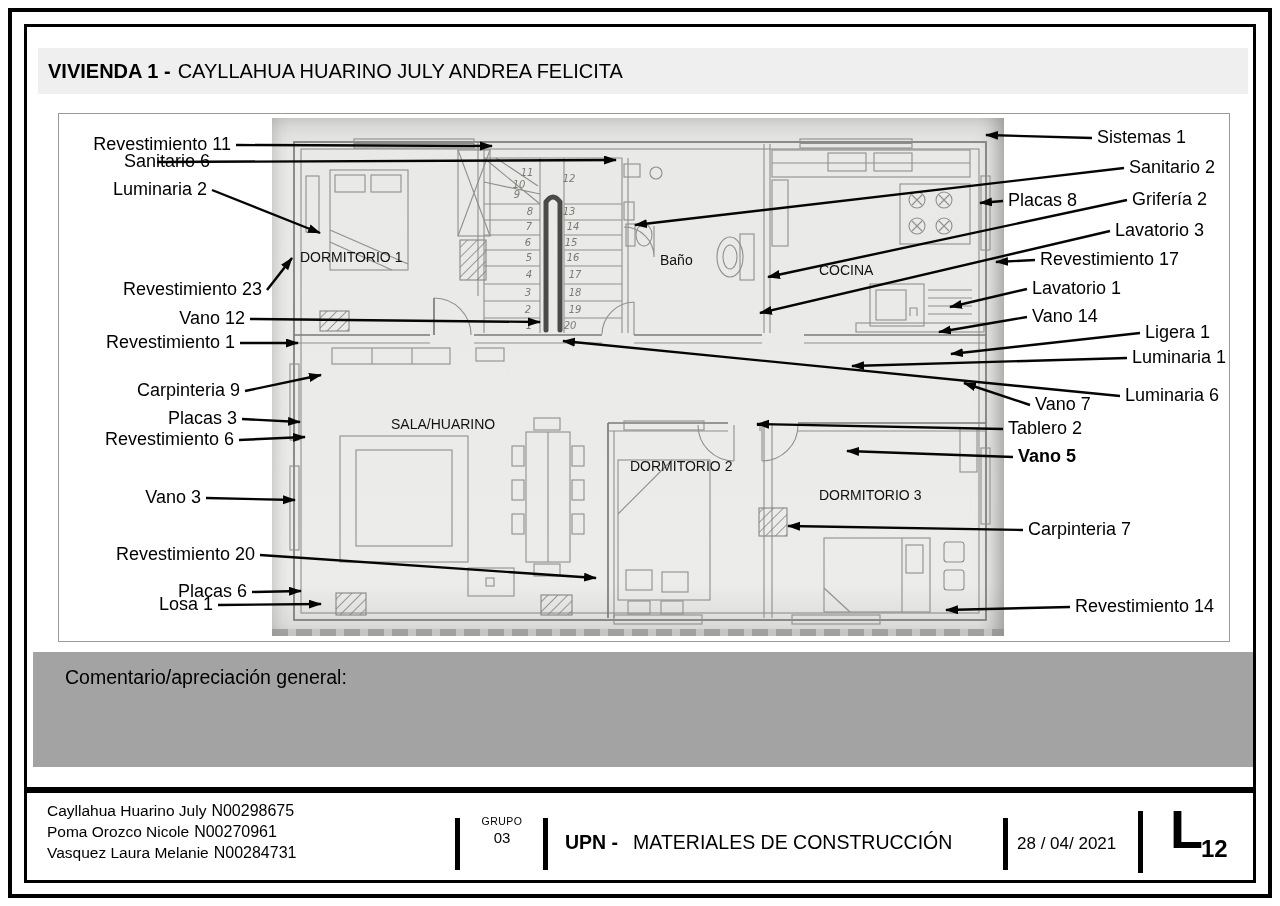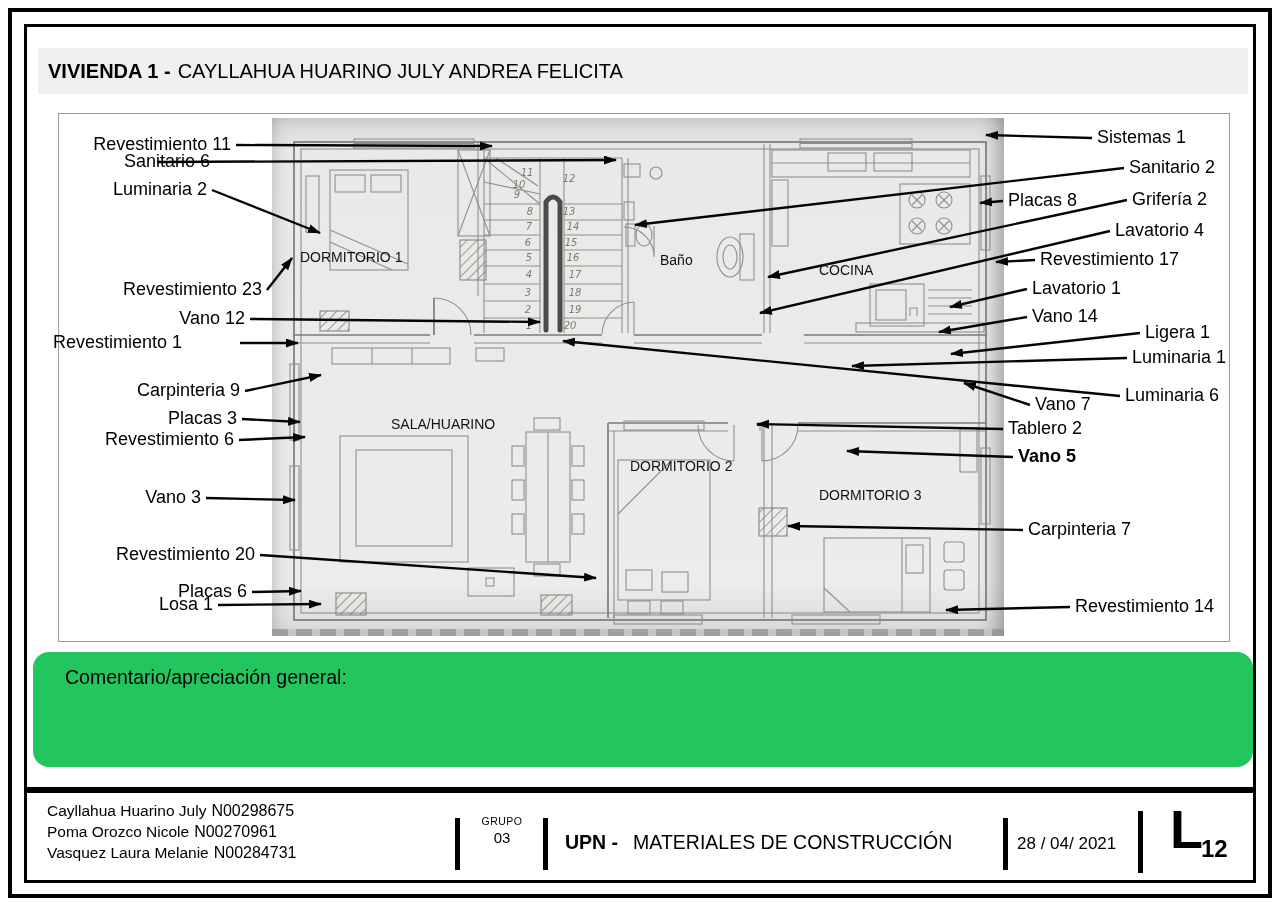--- a/index.html
+++ b/index.html
@@ -13,21 +13,21 @@
   .scan{position:absolute;left:213px;top:4px;width:732px;height:518px;z-index:1;
         background:linear-gradient(180deg,#d6d6d4 0%,#e9e9e7 6%,#ececea 90%,#d8d8d6 100%);
         box-shadow:inset -16px 0 20px -10px rgba(90,90,90,.55), inset 12px 0 16px -10px rgba(120,120,120,.4);}
   .scan-edge{position:absolute;left:0;bottom:0;width:100%;height:7px;opacity:.75;
         background:repeating-linear-gradient(90deg,#91918f 0 16px,#c2c2c0 16px 24px);}
   .annot-layer{position:absolute;inset:0;z-index:6;}
   .annot-label{position:absolute;font-size:18px;line-height:19px;white-space:nowrap;}
   .room-label{position:absolute;font-size:14px;line-height:18px;white-space:nowrap;z-index:4;color:#111;}
   #arrow-svg{position:absolute;left:0;top:0;z-index:5;pointer-events:none;}
   #arrow-svg line{stroke:#050505;stroke-width:2.4;}
-  .comment-panel{position:absolute;left:30px;top:649px;width:1220px;height:115px;background:#22c55e;box-sizing:border-box;padding:14px 0 12px 32px;border-radius:16px;}
+  .comment-panel{position:absolute;left:30px;top:649px;width:1220px;height:115px;background:#a3a3a3;box-sizing:border-box;padding:14px 0 12px 32px;}
   .comment-panel .txt{font-size:19.5px;}
   
   .authors{position:absolute;left:20px;top:7px;}
   .author-row{line-height:21px;white-space:nowrap;}
   .author-row .nm{font-size:15.5px;}
   .author-row .cd{font-size:16px;margin-left:5px;}
   .vbar{position:absolute;width:5px;height:52px;top:25px;background:#000;}
   .group-cell{position:absolute;left:443px;top:22px;width:64px;text-align:center;}
   .group-cell .gl{font-size:10.5px;display:block;letter-spacing:.5px;}
   .group-cell .gn{font-size:15px;display:block;margin-top:2px;}
@@ -244,33 +244,33 @@
         <line x1="964" y1="416" x2="729" y2="412" marker-end="url(#ah)"></line>
         <line x1="1011" y1="493" x2="887" y2="496" marker-end="url(#ah)"></line>
       </svg>
 
     <div class="annot-layer" id="annot-layer">
         <div class="annot-label" style="right: 998px; top: 21px;">Revestimiento 11</div>
         <div class="annot-label" style="right: 1019px; top: 38px;">Sanitario 6</div>
         <div class="annot-label" style="right: 1022px; top: 66px;">Luminaria 2</div>
         <div class="annot-label" style="right: 967px; top: 166px;">Revestimiento 23</div>
         <div class="annot-label" style="right: 984px; top: 195px; text-align: center;">Vano 12</div>
-        <div class="annot-label" style="right: 1047px; top: 219px;">Revestimiento 1</div>
+        <div class="annot-label" style="right: 994px; top: 219px;">Revestimiento 1</div>
         <div class="annot-label" style="right: 989px; top: 267px;">Carpinteria 9</div>
         <div class="annot-label" style="right: 992px; top: 295px;">Placas 3</div>
         <div class="annot-label" style="right: 995px; top: 316px;">Revestimiento 6</div>
         <div class="annot-label" style="right: 1028px; top: 374px;">Vano 3</div>
         <div class="annot-label" style="right: 974px; top: 431px;">Revestimiento 20</div>
         <div class="annot-label" style="right: 982px; top: 468px;">Placas 6</div>
         <div class="annot-label" style="right: 1016px; top: 481px;">Losa 1</div>
         <div class="annot-label" style="left: 1038px; top: 14px;">Sistemas 1</div>
         <div class="annot-label" style="left: 1070px; top: 44px;">Sanitario 2</div>
         <div class="annot-label" style="left: 949px; top: 77px;">Placas 8</div>
         <div class="annot-label" style="left: 1073px; top: 76px;">Grifería 2</div>
-        <div class="annot-label" style="left: 1056px; top: 107px;">Lavatorio 4</div>
+        <div class="annot-label" style="left: 1056px; top: 107px;">Lavatorio 3</div>
         <div class="annot-label" style="left: 981px; top: 136px;">Revestimiento 17</div>
         <div class="annot-label" style="left: 973px; top: 165px; text-align: center;">Lavatorio 1</div>
         <div class="annot-label" style="left: 973px; top: 193px;">Vano 14</div>
         <div class="annot-label" style="left: 1086px; top: 209px;">Ligera 1</div>
         <div class="annot-label" style="left: 1073px; top: 234px;">Luminaria 1</div>
         <div class="annot-label" style="left: 1066px; top: 272px;">Luminaria 6</div>
         <div class="annot-label" style="left: 976px; top: 281px;">Vano 7</div>
         <div class="annot-label" style="left: 949px; top: 305px;">Tablero 2</div>
         <div class="annot-label" style="left: 959px; top: 333px; font-weight: bold;">Vano 5</div>
         <div class="annot-label" style="left: 969px; top: 406px;">Carpinteria 7</div>

